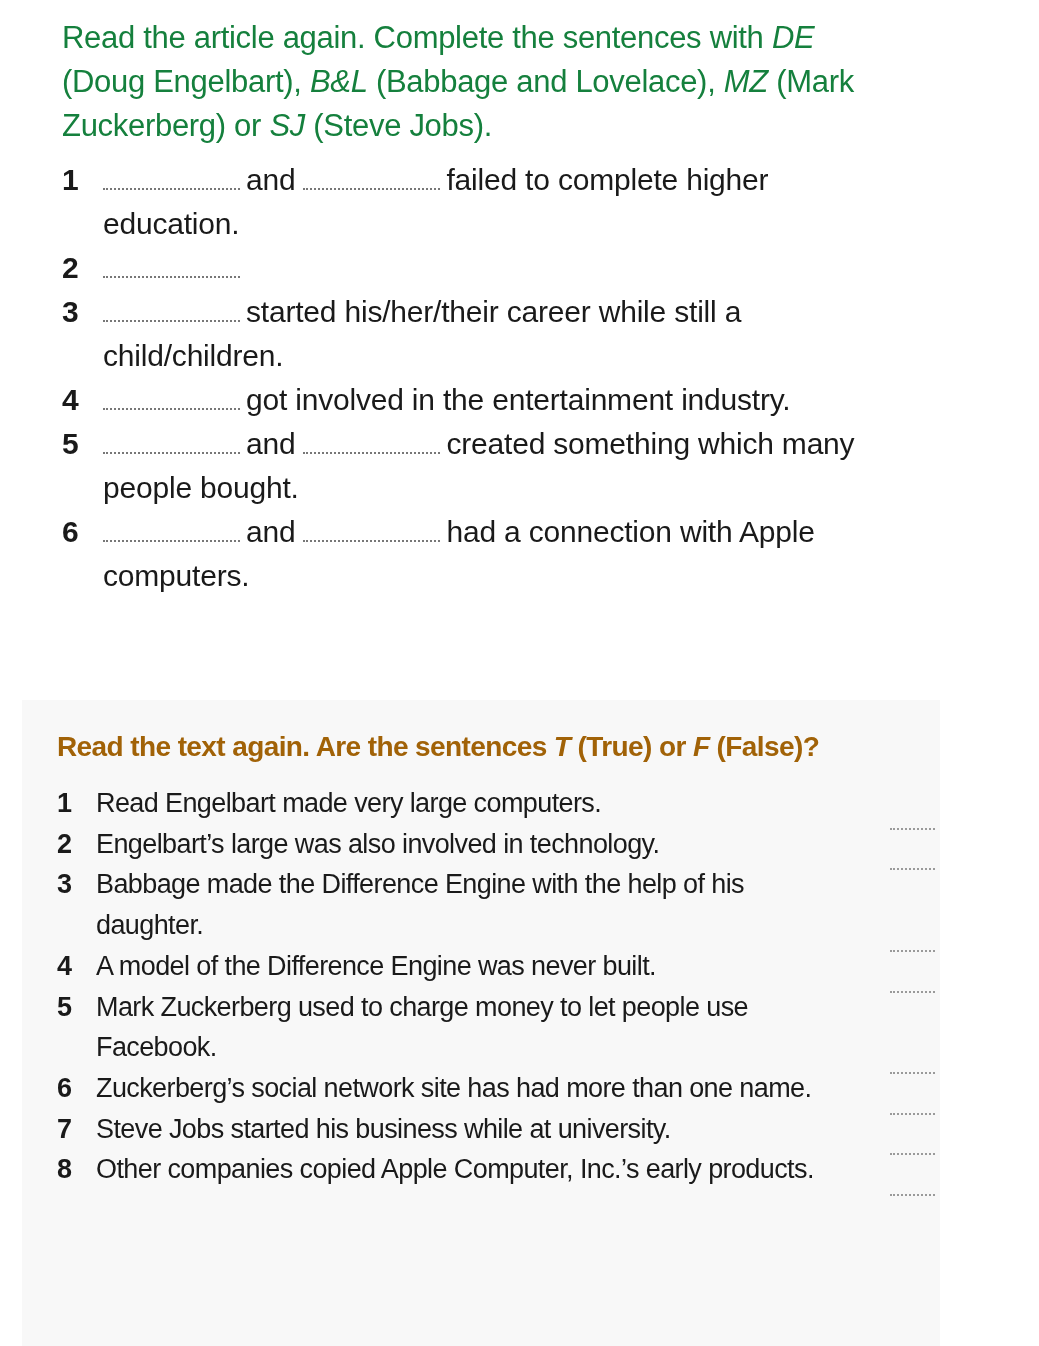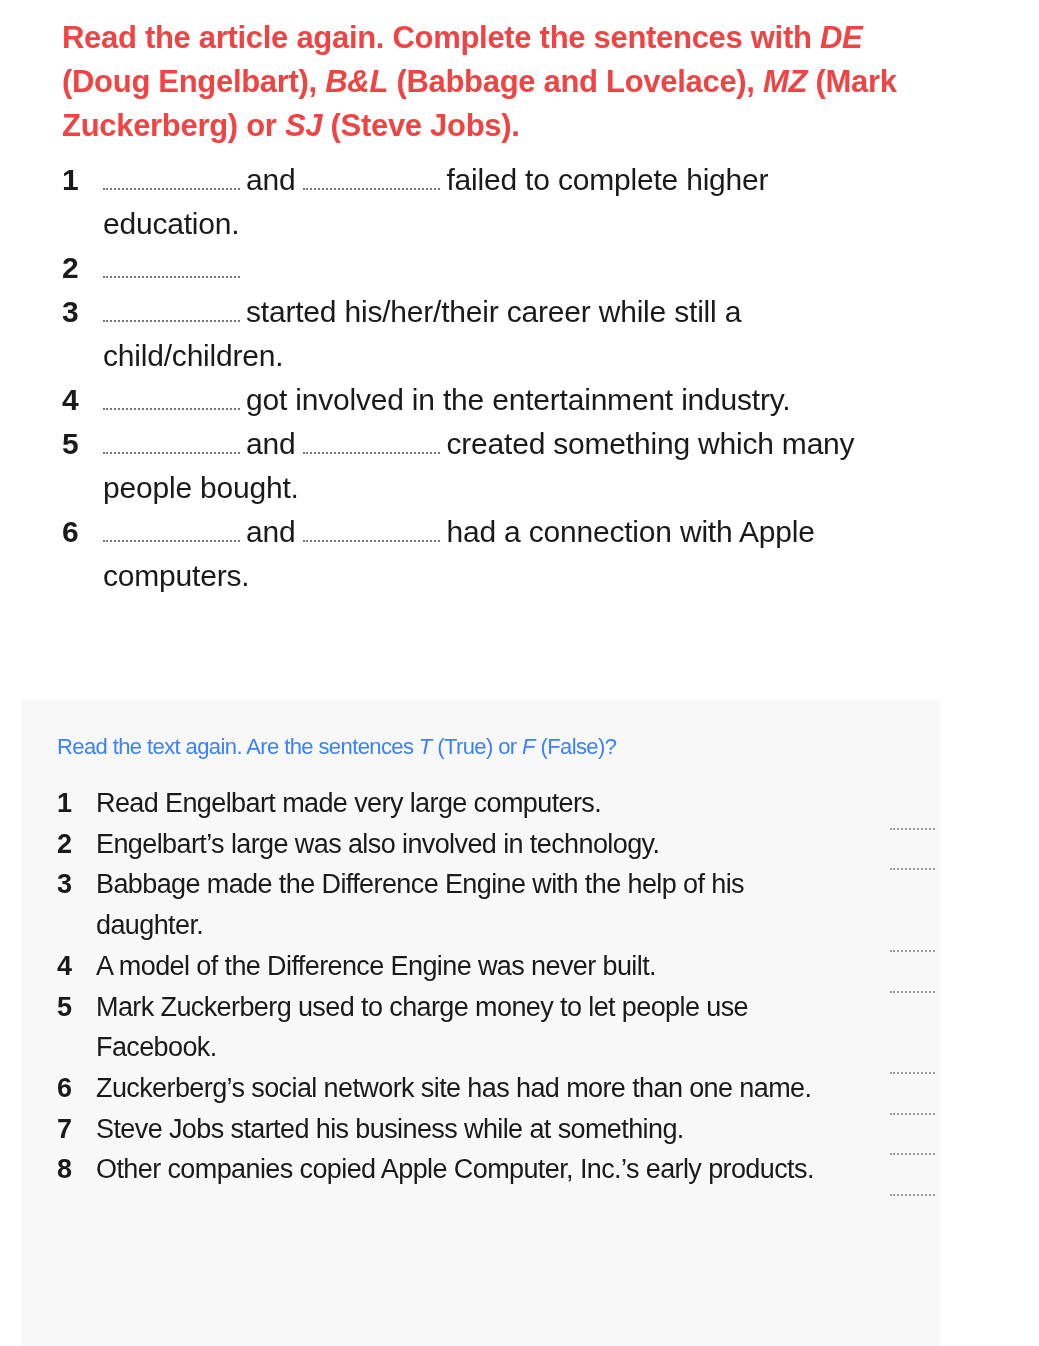--- a/index.html
+++ b/index.html
@@ -8,37 +8,37 @@
     background: #ffffff;
     font-family: "Liberation Sans", "DejaVu Sans", sans-serif;
     color: #1a1a1a;
   }
   .tint {
     position: absolute; left: 22px; top: 700px; width: 918px; height: 646px;
     background: #f8f8f8;
   }
   .sec1 { position: absolute; left: 62px; top: 16px; width: 840px; }
   .h1 {
-    font-weight: bold; font-size: 31px; line-height: 44px; letter-spacing: -0.3px;
-    color: #ef4444;
+    font-weight: normal; font-size: 31px; line-height: 44px; letter-spacing: -0.3px;
+    color: #15803d;
   }
   .h1 i { font-style: italic; }
   .ex1 { margin-top: 10px; }
   .ex1 .item { position: relative; padding-left: 41px; font-size: 30px; line-height: 44px; letter-spacing: -0.2px; }
   .ex1 .num { position: absolute; left: 0; top: 0; font-weight: bold; }
   .blank {
     display: inline-block; width: 137px; height: 26px; vertical-align: baseline;
     border-bottom: 2px dotted #777; margin-right: 6px;
   }
   .and { margin-right: 8px; text-align: center; }
 
   .sec2 { position: absolute; left: 57px; top: 723px; width: 880px; }
   .h2 {
-    font-weight: normal; font-size: 22px; line-height: 48px; letter-spacing: -0.6px;
-    color: #3b82f6;
+    font-weight: bold; font-size: 28px; line-height: 48px; letter-spacing: -0.6px;
+    color: #a16207;
   }
   .ex2 { margin-top: 12px; }
   .ex2 .item { position: relative; padding-left: 39px; font-size: 27px; line-height: 40.7px; letter-spacing: -0.6px; width: 790px; }
   .ex2 .num { position: absolute; left: 0; top: 0; font-weight: bold; }
   .ex2 .text { display: block; width: 750px; }
   .answer {
     position: absolute; left: 833px; bottom: -6px; width: 45px; height: 2px;
     border-bottom: 2px dotted #9a9a9a;
   }
 </style>
@@ -87,21 +87,21 @@
         <span class="text">Mark Zuckerberg used to charge money to let people use Facebook.</span>
         <span class="answer"></span>
       </div>
       <div class="item">
         <span class="num">6</span>
         <span class="text">Zuckerberg’s social network site has had more than one name.</span>
         <span class="answer"></span>
       </div>
       <div class="item">
         <span class="num">7</span>
-        <span class="text">Steve Jobs started his business while at something.</span>
+        <span class="text">Steve Jobs started his business while at university.</span>
         <span class="answer"></span>
       </div>
       <div class="item">
         <span class="num">8</span>
         <span class="text">Other companies copied Apple Computer, Inc.’s early products.</span>
         <span class="answer"></span>
       </div>
     </div>
 </section>
 

